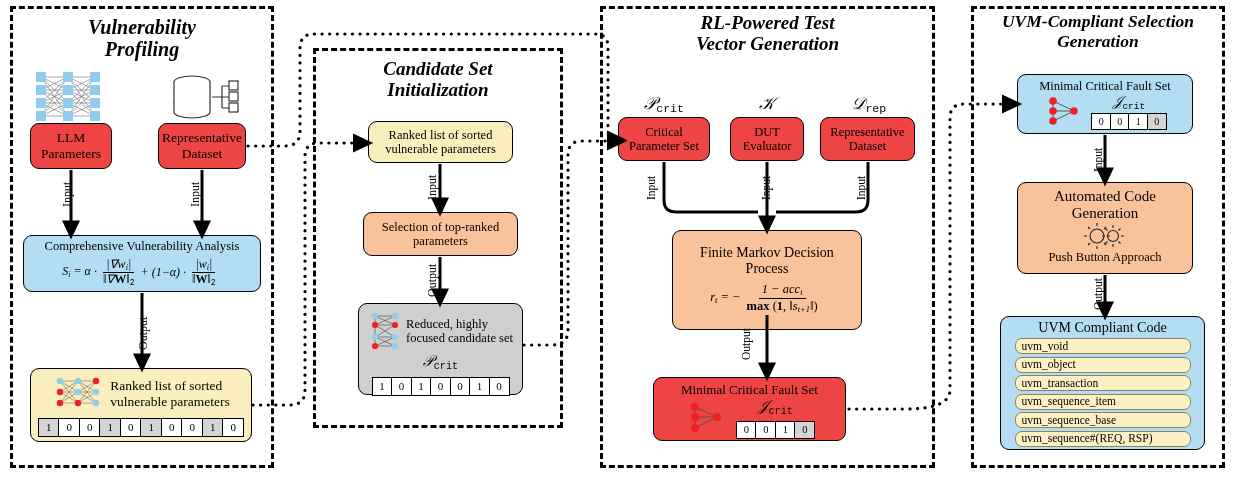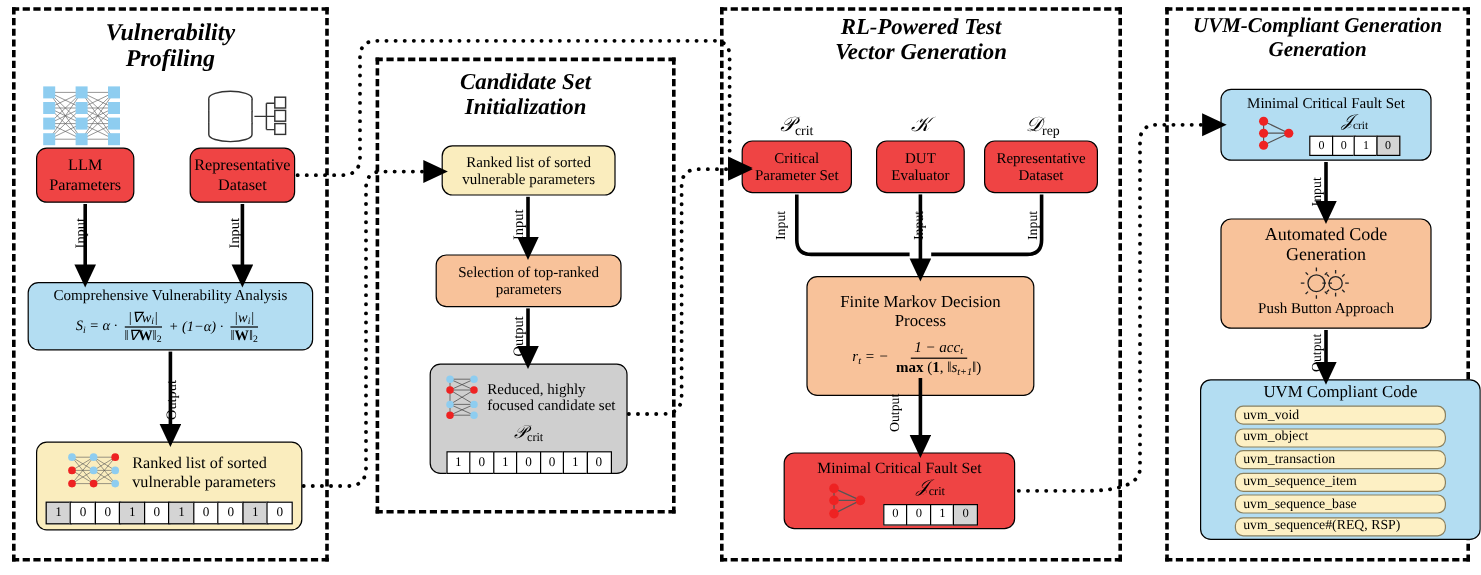--- a/index.html
+++ b/index.html
@@ -34,21 +34,21 @@
   .vlabel{position:absolute;transform:rotate(-90deg);transform-origin:left top;
           white-space:nowrap;font-family:"Liberation Serif",serif;}
 
   
   .math{font-family:"Liberation Serif",serif;font-style:italic;}
   .frac{display:inline-flex;flex-direction:column;align-items:center;
         vertical-align:middle;margin:0 3px;}
   .frac .num{padding:0 3px;border-bottom:1.1px solid #000;}
   .frac .den{padding:0 3px;}
   .up{font-style:normal;}
-  .sub{font-size:.68em;vertical-align:-.28em;font-style:normal;}
+  .sub{font-size:.68em;vertical-align:-.28em;font-style:normal;font-family:Liberation Mono, monospace;}
   .subi{font-size:.68em;vertical-align:-.28em;font-style:italic;}
   .cal{font-family:"Liberation Serif",serif;font-style:italic;}
 
   
   .uvmitem{box-sizing:border-box;background:#fdf0c4;border:1px solid #8a8160;
            border-radius:7px;display:flex;align-items:center;padding-left:6px;
            font-family:"Liberation Serif",serif;}
 
   svg.overlay{position:absolute;left:0;top:0;width:1234px;height:479px;pointer-events:none;}
 </style>
@@ -290,21 +290,21 @@
             <div class="cell" style="width: 19px; height: 16px; font-size: 10.5px;">0</div>
             <div class="cell" style="width: 19px; height: 16px; font-size: 10.5px;">1</div>
             <div class="cell on" style="width: 19px; height: 16px; font-size: 10.5px;">0</div>
           </div>
       </div>
     </div>
   </div>
 
   <div class="panel" style="left:971px;top:6px;width:254px;height:462px;"></div>
   <div class="panel-title" style="left:968px;top:12px;width:260px;font-size:17.5px;">
-    <div>UVM-Compliant Generation</div>
+    <div>UVM-Compliant Selection</div>
     <div>Generation</div>
   </div>
 
   <div class="node blue" style="left:1017px;top:74px;width:176px;height:60px;font-size:12.5px;justify-content:flex-start;padding-top:4px;">
     <div>Minimal Critical Fault Set</div>
     <div style="display:flex;align-items:center;gap:6px;">
       <svg width="42" height="32">
         <g stroke="#555" stroke-width="1" fill="none">
           <path d="M10,5 L10,15 M10,15 L10,25 M10,5 L31,15 M10,15 L31,15 M10,25 L31,15"></path>
         </g>
@@ -339,21 +339,21 @@
         <circle cx="37" cy="14" r="5.5"></circle>
         <path d="M37,6 v-3 M37,22 v3 M29,14 h-3 M45,14 h3
                  M31.5,8.5 l-2,-2 M42.5,19.5 l2,2 M31.5,19.5 l-2,2 M42.5,8.5 l2,-2"></path>
       </g>
     </svg>
     <div style="font-size:12.5px;">Push Button Approach</div>
   </div>
 
   <div class="vlabel" style="left:1092px;top:310px;font-size:11.5px;">Output</div>
 
-  <div class="node blue" style="left:1000px;top:316px;width:234px;height:134px;font-size:14px;justify-content:flex-start;padding-top:3px;">
+  <div class="node blue" style="left:1000px;top:316px;width:205px;height:134px;font-size:14px;justify-content:flex-start;padding-top:3px;">
     <div style="font-size:14px;">UVM Compliant Code</div>
     <div id="uvm-list" style="margin-top:2px;display:flex;flex-direction:column;gap:2.5px;">
         <div class="uvmitem" style="width: 176px; height: 16px; font-size: 11.5px;">uvm_void</div>
         <div class="uvmitem" style="width: 176px; height: 16px; font-size: 11.5px;">uvm_object</div>
         <div class="uvmitem" style="width: 176px; height: 16px; font-size: 11.5px;">uvm_transaction</div>
         <div class="uvmitem" style="width: 176px; height: 16px; font-size: 11.5px;">uvm_sequence_item</div>
         <div class="uvmitem" style="width: 176px; height: 16px; font-size: 11.5px;">uvm_sequence_base</div>
         <div class="uvmitem" style="width: 176px; height: 16px; font-size: 11.5px;">uvm_sequence#(REQ, RSP)</div>
       </div>
   </div>

